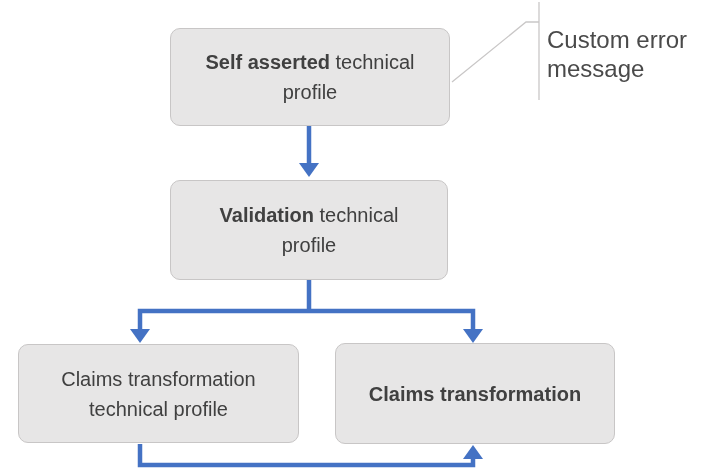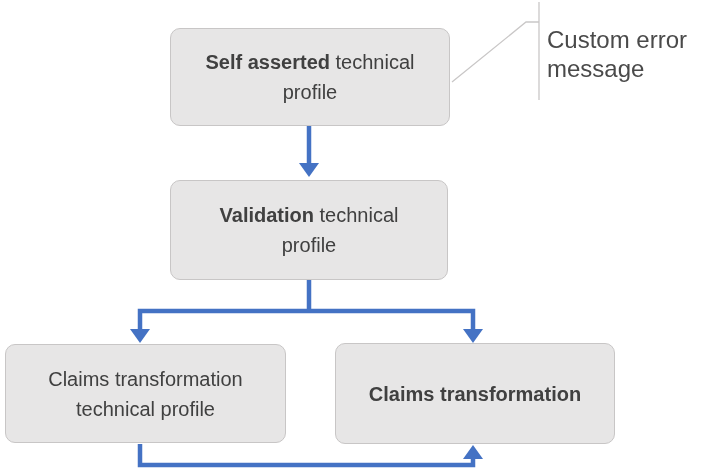--- a/index.html
+++ b/index.html
@@ -24,21 +24,21 @@
     display: flex;
     align-items: center;
     justify-content: center;
     text-align: center;
     font-size: 20px;
     line-height: 30px;
     color: #404040;
   }
   .node-self-asserted { left: 170px; top: 28px;  width: 280px; height: 98px;  }
   .node-validation    { left: 170px; top: 180px; width: 278px; height: 100px; }
-  .node-claims-tp     { left: 5px;   top: 344px; width: 281px; height: 99px;  }
+  .node-claims-tp     { left: 18px;   top: 344px; width: 281px; height: 99px;  }
   .node-claims-tx     { left: 335px; top: 343px; width: 280px; height: 101px; }
 
   .node-self-asserted .node-text { max-width: 222px; }
   .node-validation    .node-text { max-width: 205px; }
   .node-claims-tp     .node-text { max-width: 240px; }
   .node-claims-tx     .node-text { max-width: 262px; }
 
   .node-text b { font-weight: bold; }
 
   .connector-layer {

